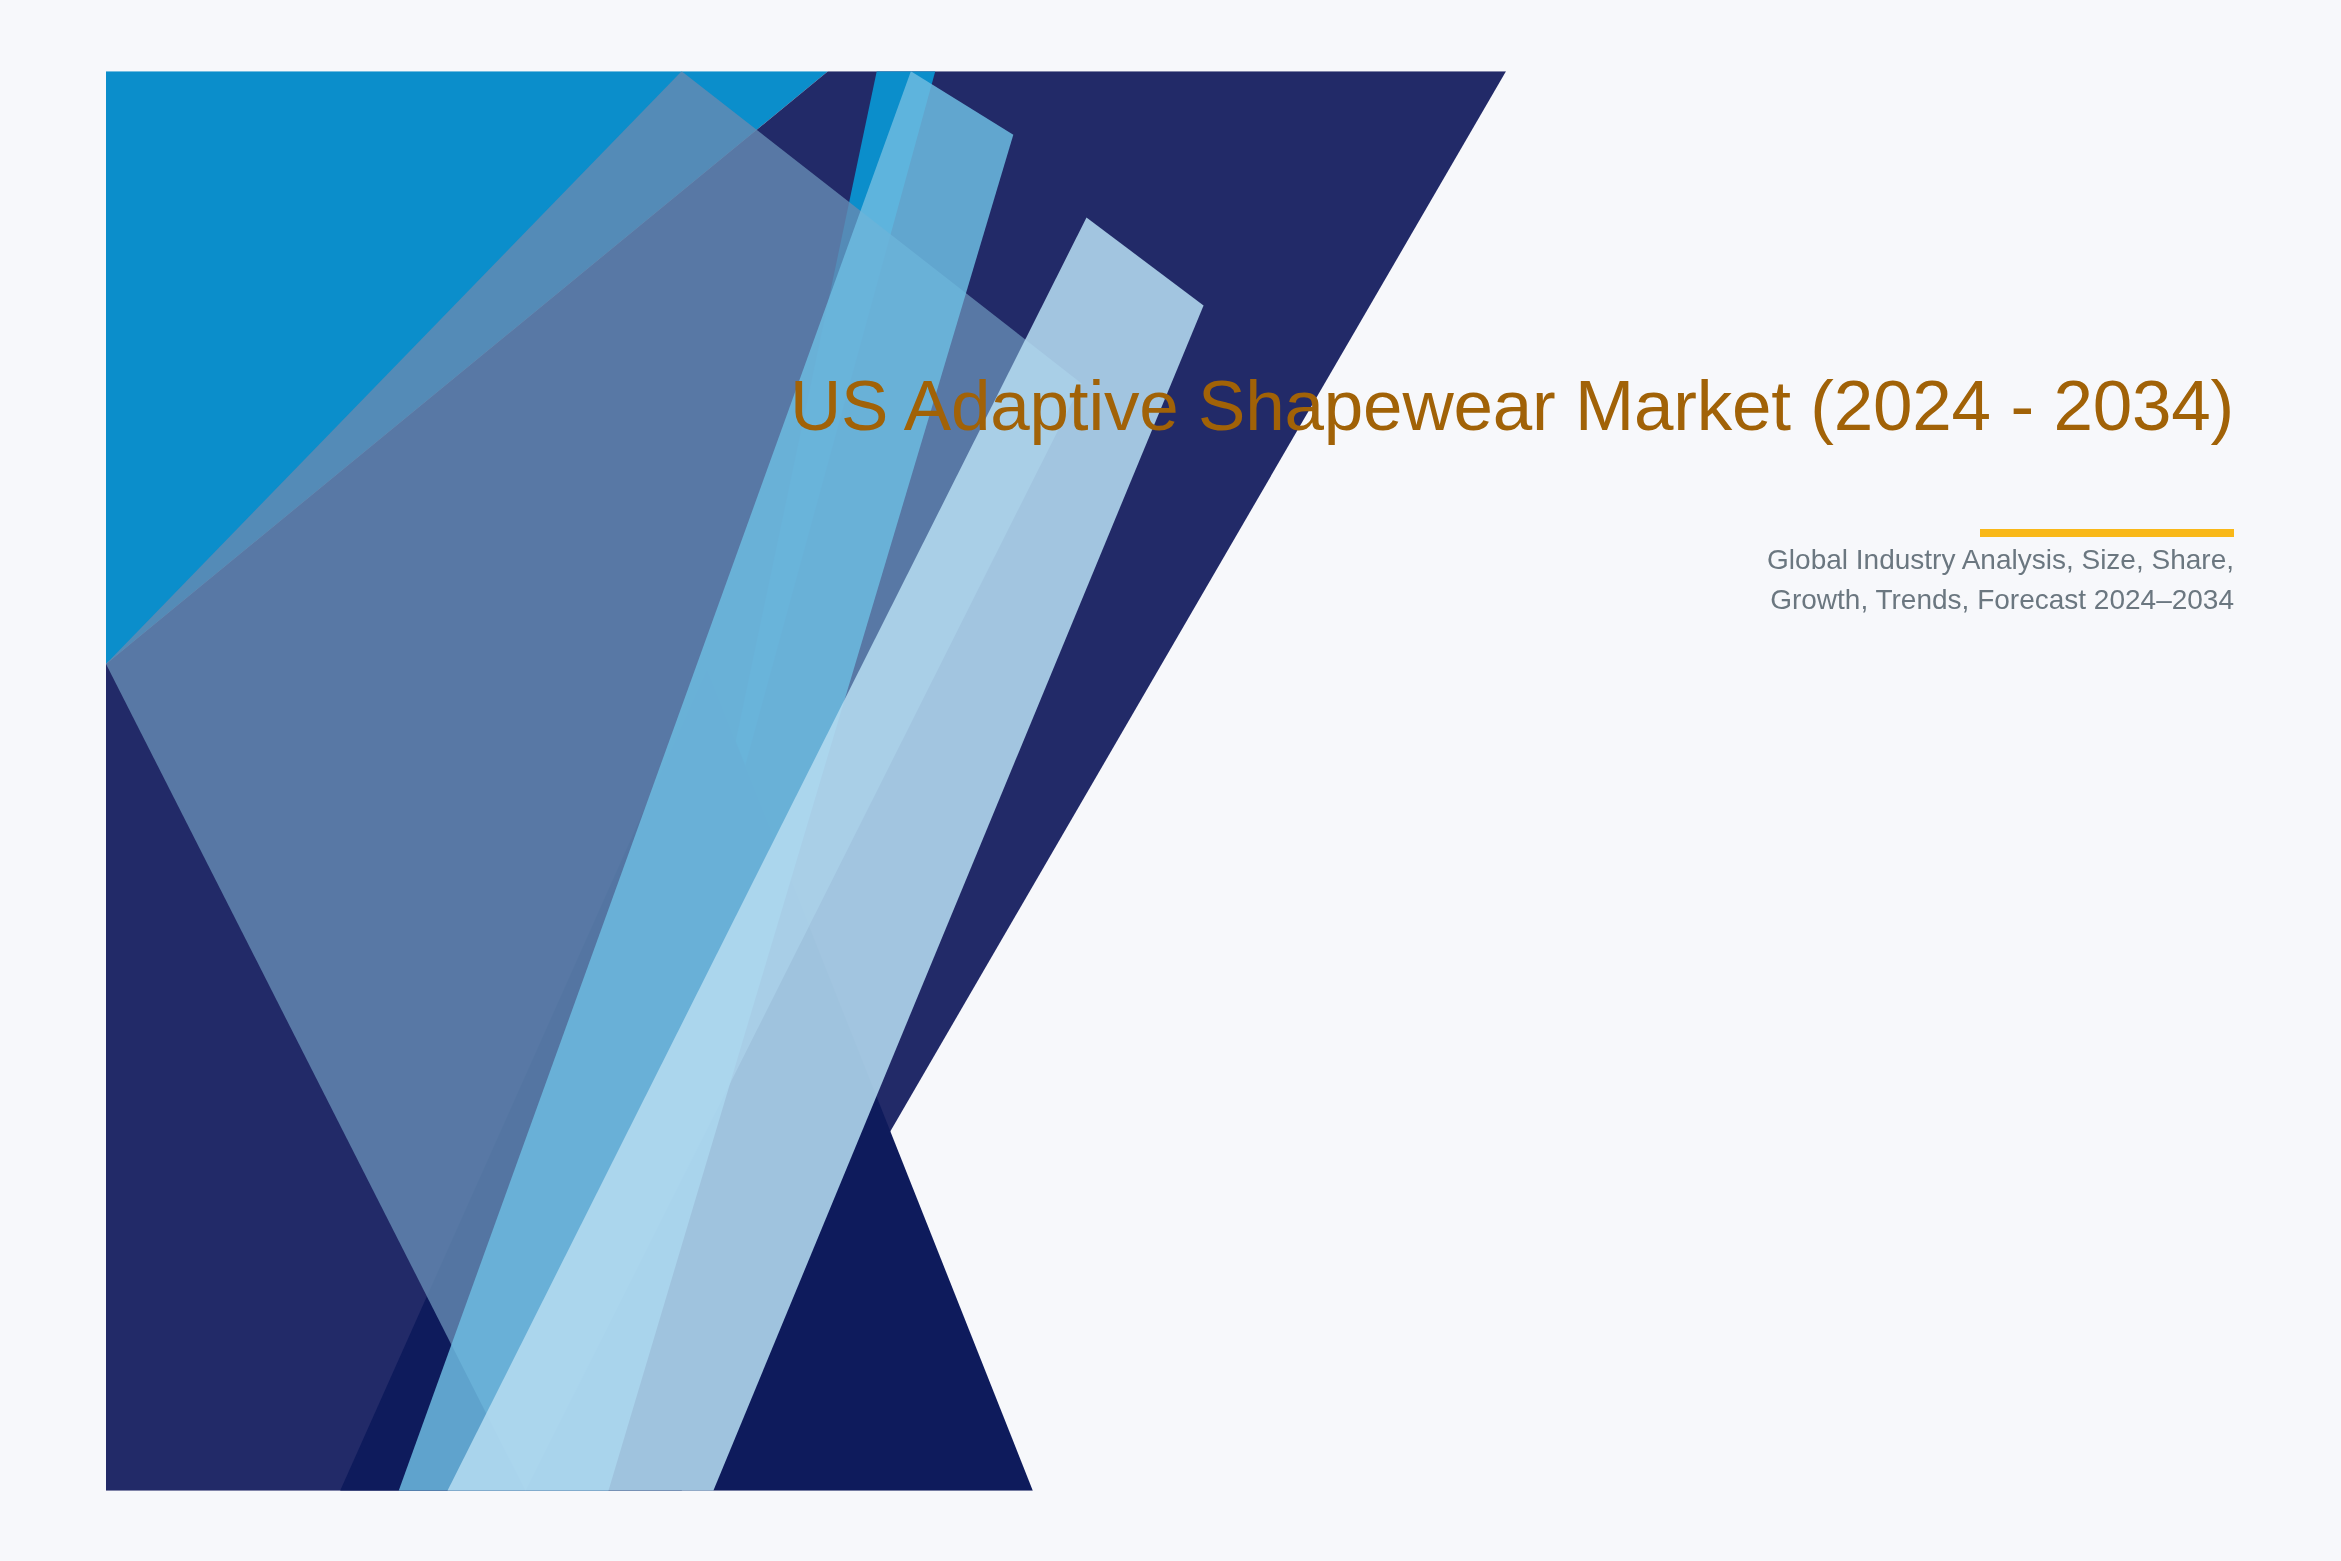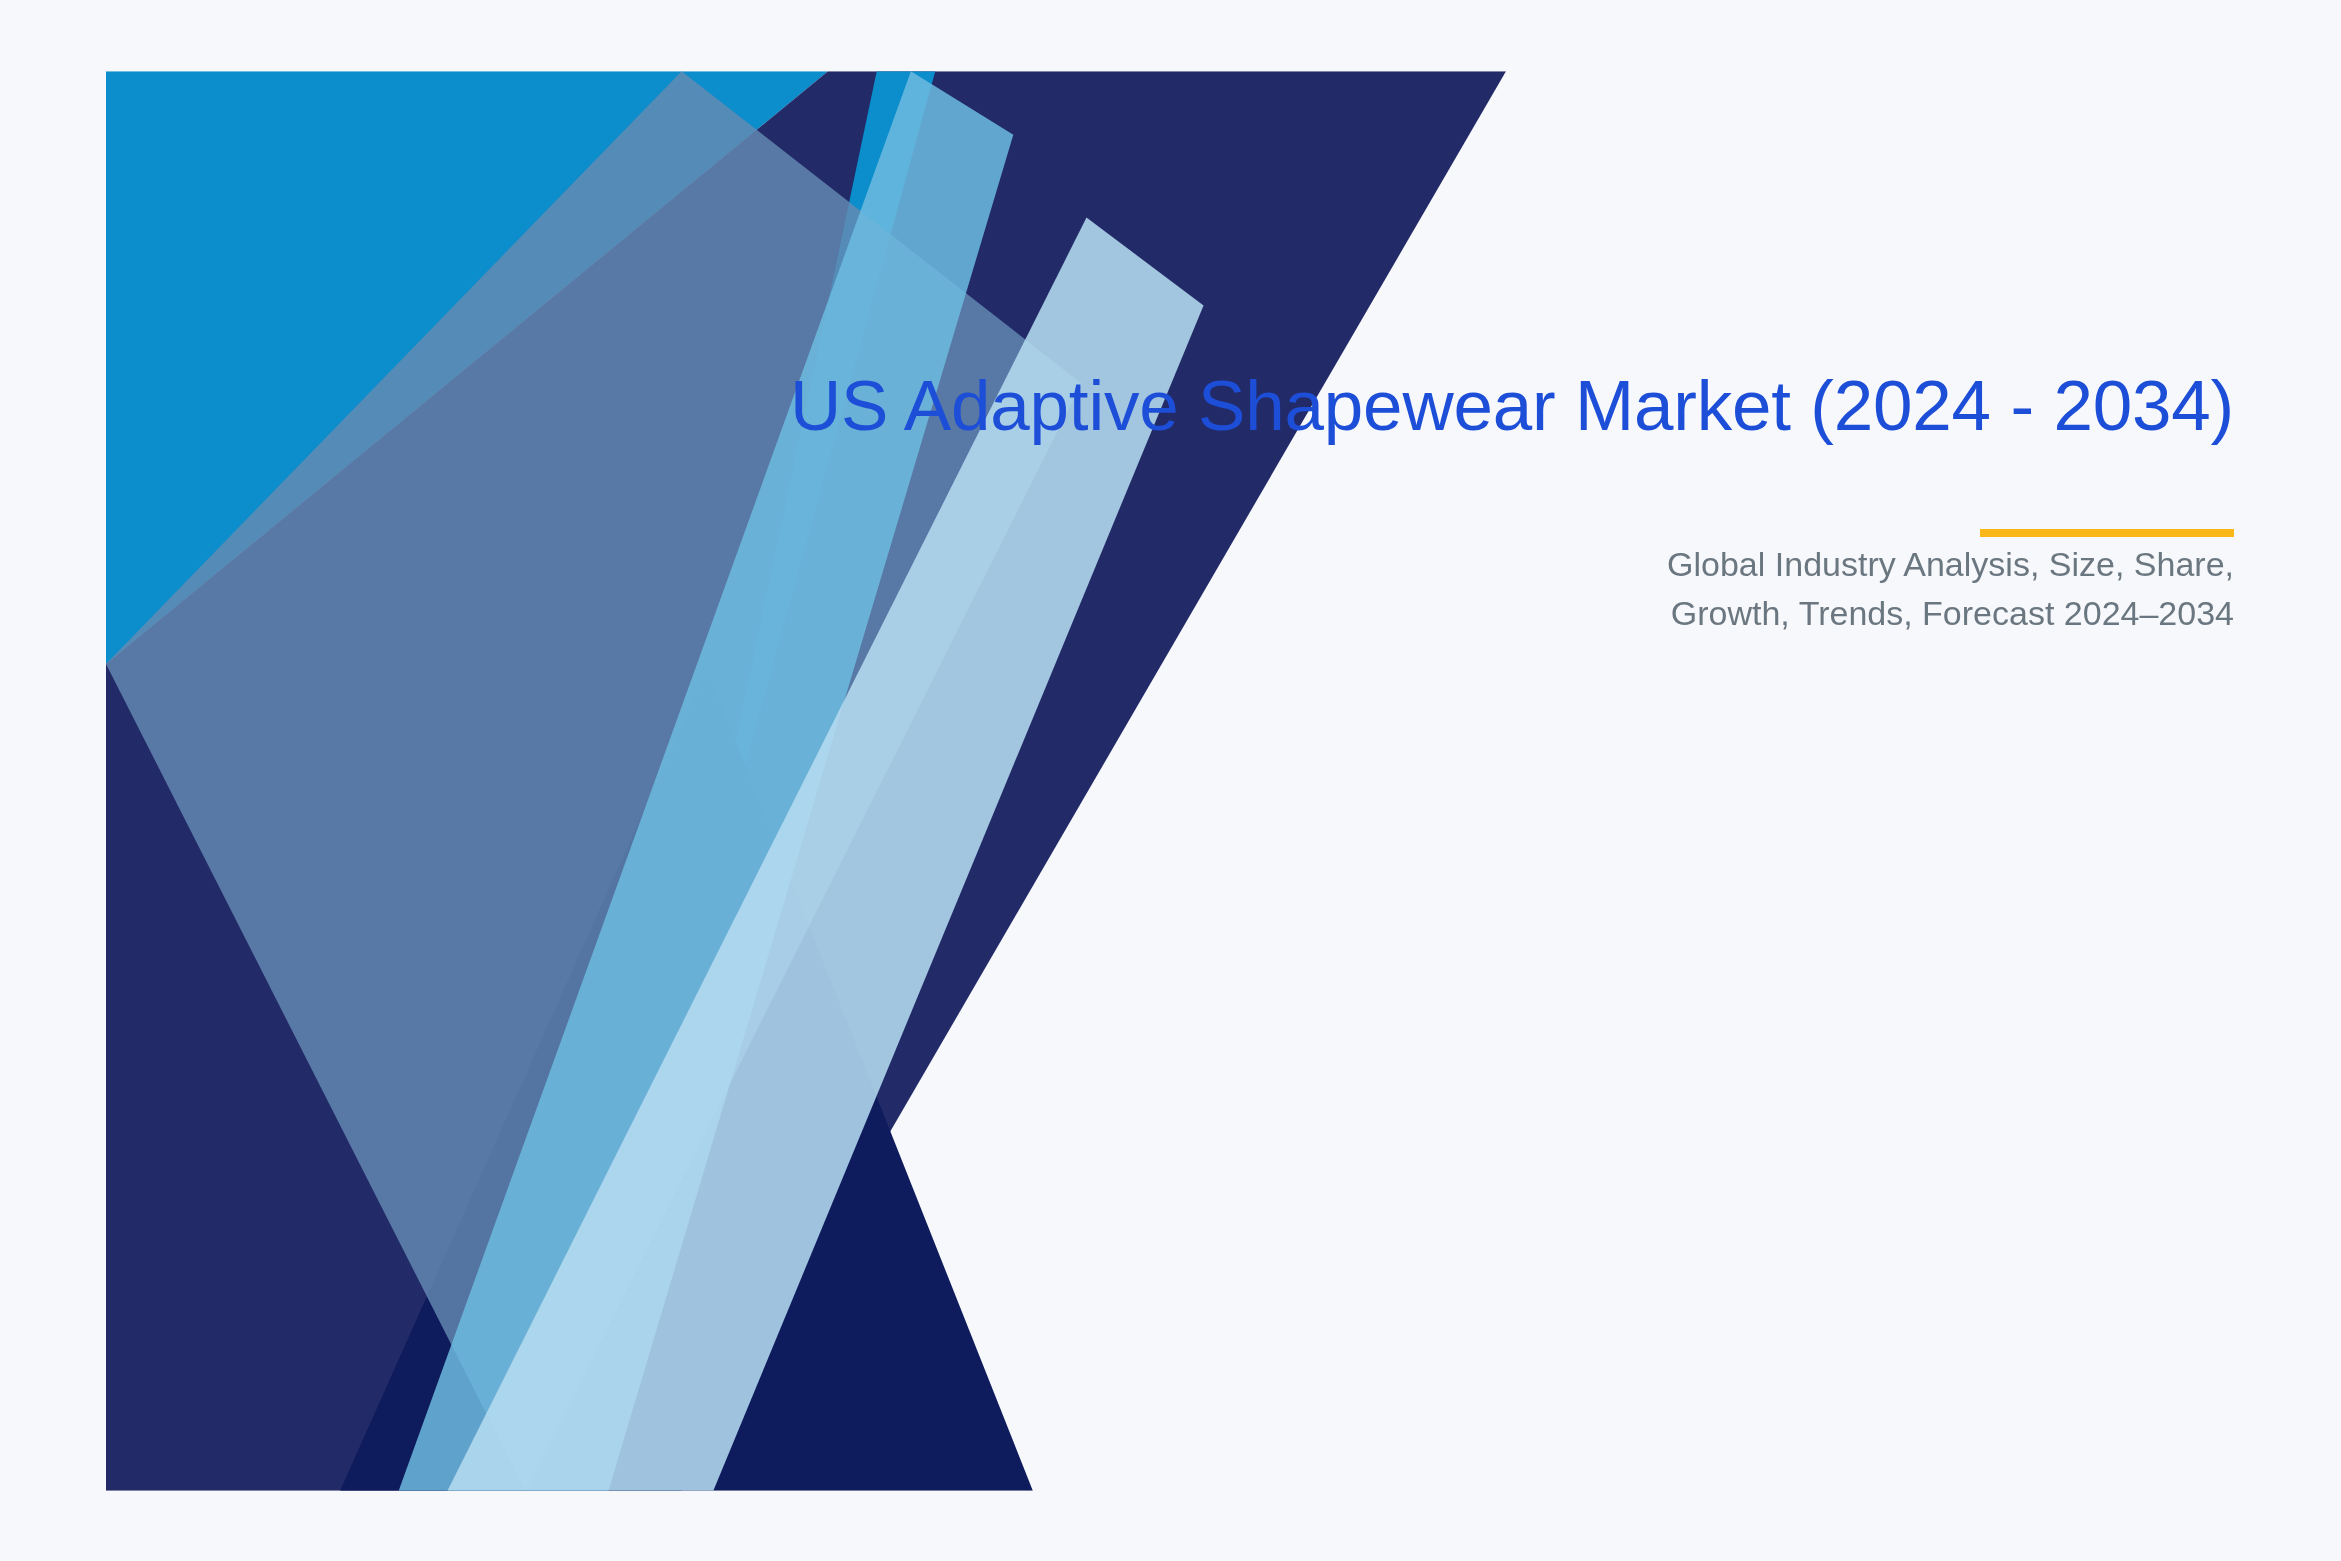--- a/index.html
+++ b/index.html
@@ -28,37 +28,37 @@
     top:361px;
     width:1473px;
     text-align:right;
   }
   #page-title{
     margin:0;
     font-size:71px;
     font-weight:400;
     line-height:1.26;
     letter-spacing:-0.2px;
-    color:#1d4ed8;
+    color:#a16207;
     position:relative;
     z-index:2;
   }
   #title-underline{
     position:absolute;
     right:0px;
     top:168px;
     width:254px;
     height:8.3px;
     background:#F9B818;
     z-index:1;
   }
   #page-subtitle{
     margin:0;
     padding-top:90px;
-    font-size:34px;
+    font-size:28px;
     font-weight:400;
     line-height:1.42;
     color:#6B7780;
     white-space:pre-line;
   }
 </style>
 </head>
 <body>
 
 <div id="cover-page">

